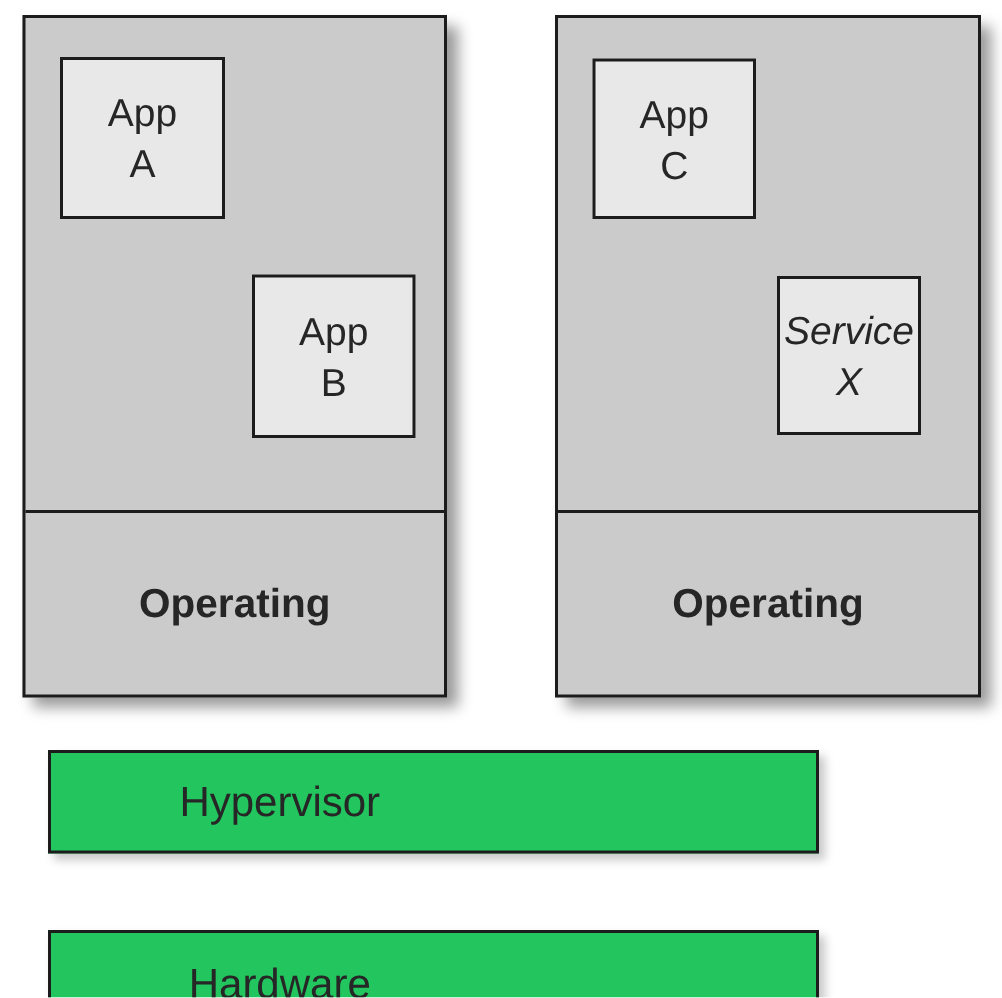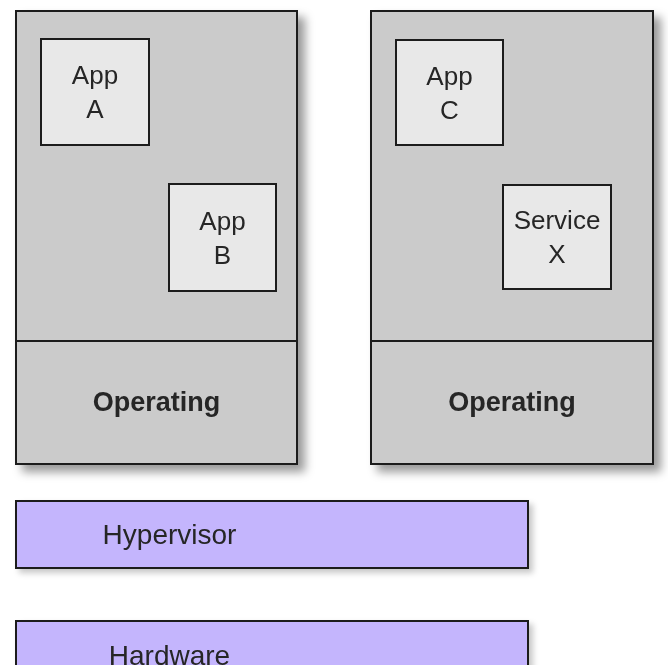--- a/index.html
+++ b/index.html
@@ -38,21 +38,21 @@
     flex-direction: column;
     align-items: center;
     justify-content: center;
     font-size: 26px;
     line-height: 34px;
     text-align: center;
   }
   #app-a     { left: 23px;  top: 26px;  width: 110px; height: 108px; }
   #app-b     { left: 151px; top: 171px; width: 109px; height: 109px; }
   #app-c     { left: 23px;  top: 27px;  width: 109px; height: 107px; }
-  #service-x { left: 130px; top: 172px; width: 110px; height: 106px; }
+  #service-x { left: 146px; top: 172px; width: 96px; height: 106px; font-style: italic; }
 
   .os-section {
     position: absolute;
     left: 0;
     right: 0;
     bottom: 0;
     height: 123px;
     box-sizing: border-box;
     border-top: 2px solid #1c1c1c;
     display: flex;
@@ -60,24 +60,24 @@
     align-items: center;
     justify-content: center;
     font-weight: bold;
     font-size: 27px;
     line-height: 33px;
     text-align: center;
   }
 
   .layer {
     position: absolute;
-    left: 15px;
+    left: 32px;
     width: 514px;
     box-sizing: border-box;
-    background: #c4b5fd;
+    background: #22c55e;
     border: 2px solid #1c1c1c;
     box-shadow: 4px 4px 6px rgba(0,0,0,0.22);
   }
   #hypervisor { top: 500px; height: 69px; }
   #hardware   { top: 590px; height: 71px; margin-top: 30px; }
 
   .layer-label {
     position: absolute;
     left: 0;
     top: 50%;

